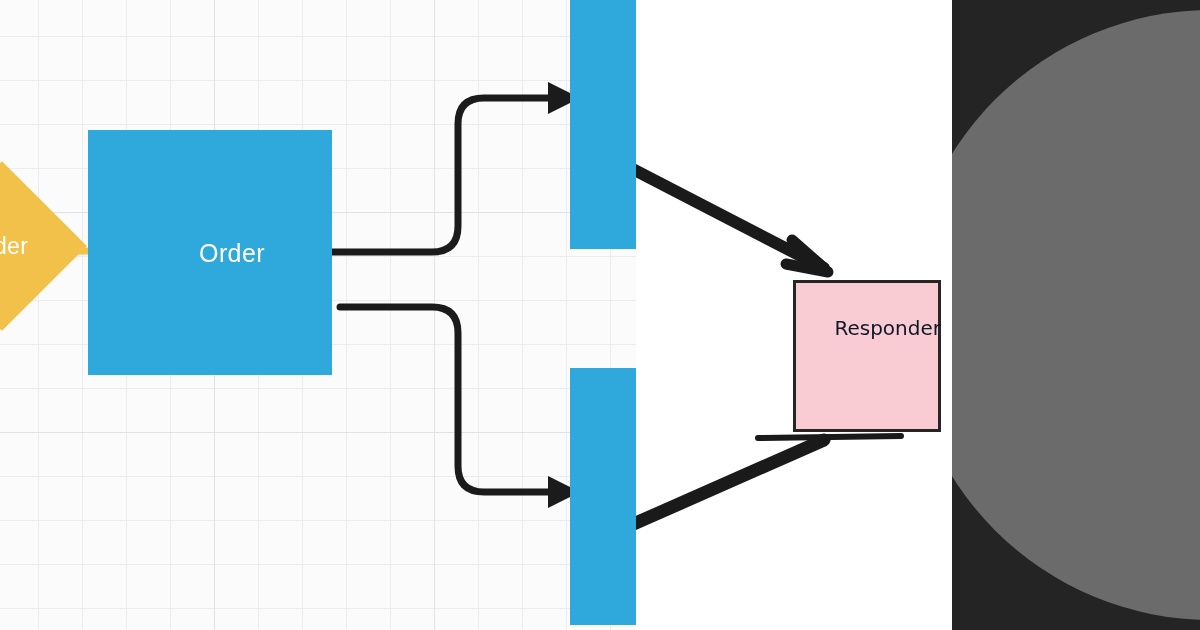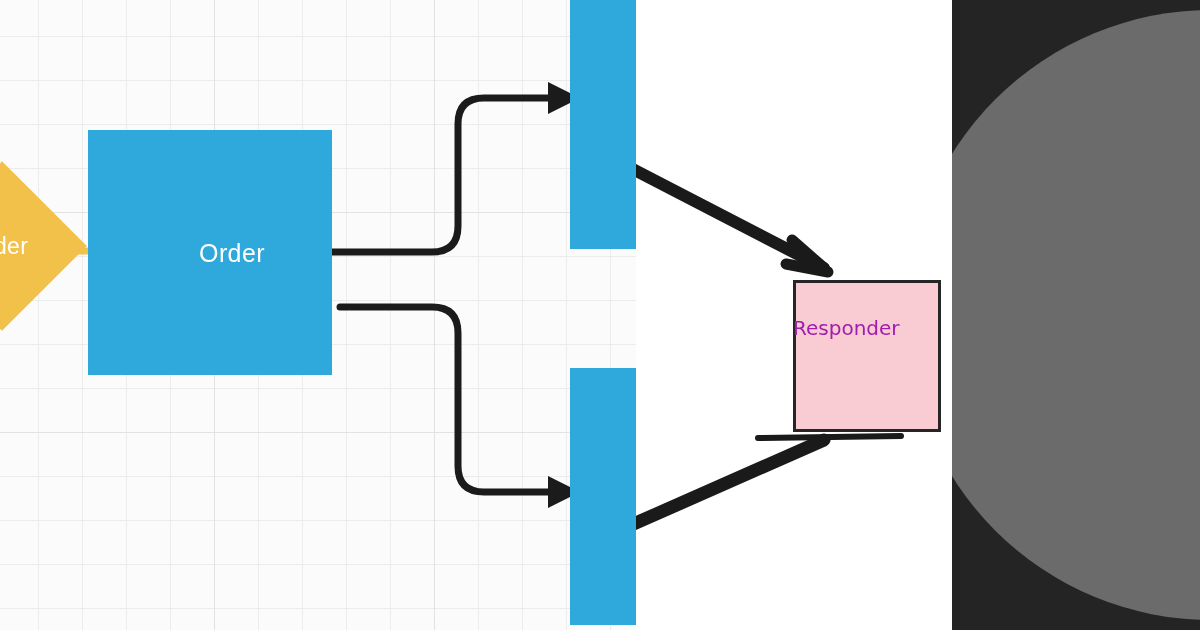--- a/index.html
+++ b/index.html
@@ -129,22 +129,22 @@
     height: 152px;
     background: #f8ccd2;
     border: 3px solid #262626;
     box-sizing: border-box;
   }
   #responder-text {
     position: absolute;
     left: 157px;
     top: 310px;
     width: 148px;
-    text-align: left;
-    color: #a21caf;
+    text-align: right;
+    color: #0f172a;
     font-size: 20px;
     line-height: 36px;
     font-family: "DejaVu Sans", sans-serif;
   }
 
   
   #panel-dark {
     position: absolute;
     left: 952px;
     top: 0;

